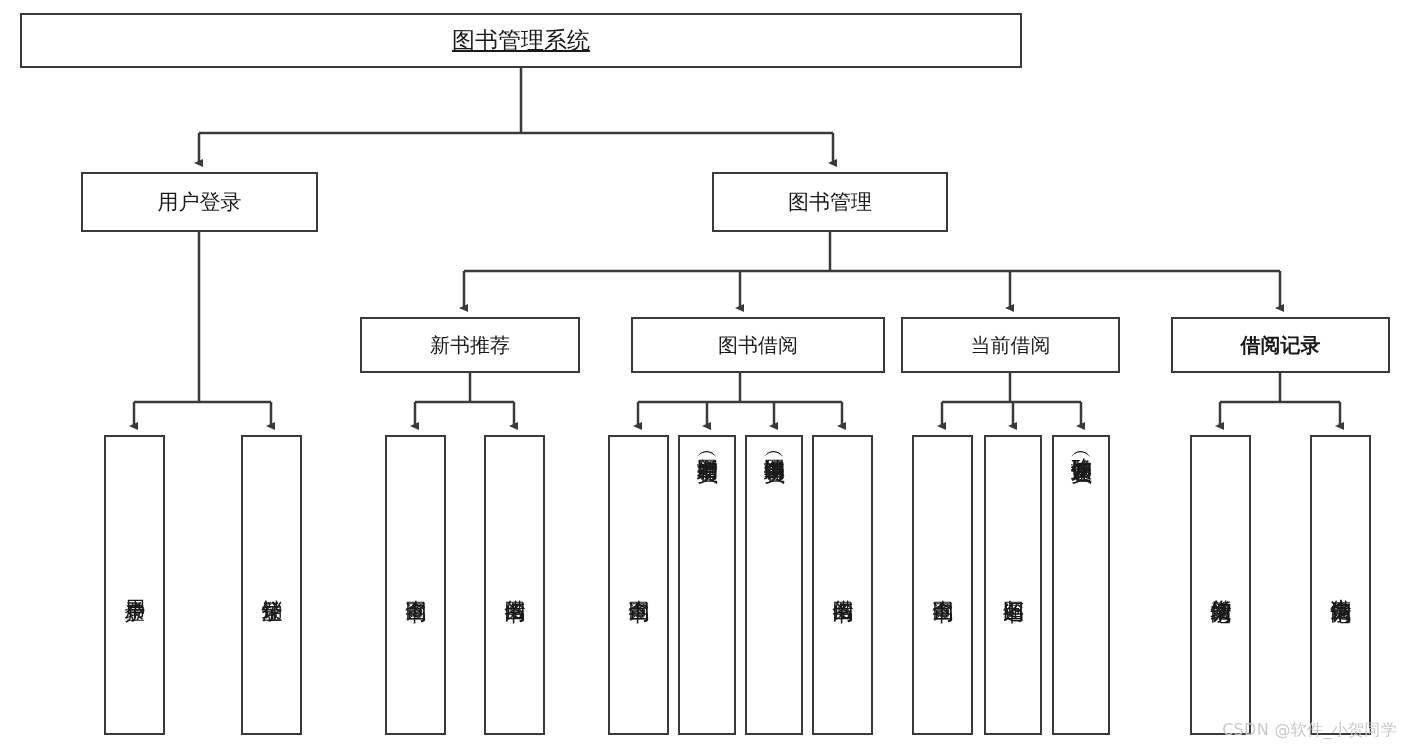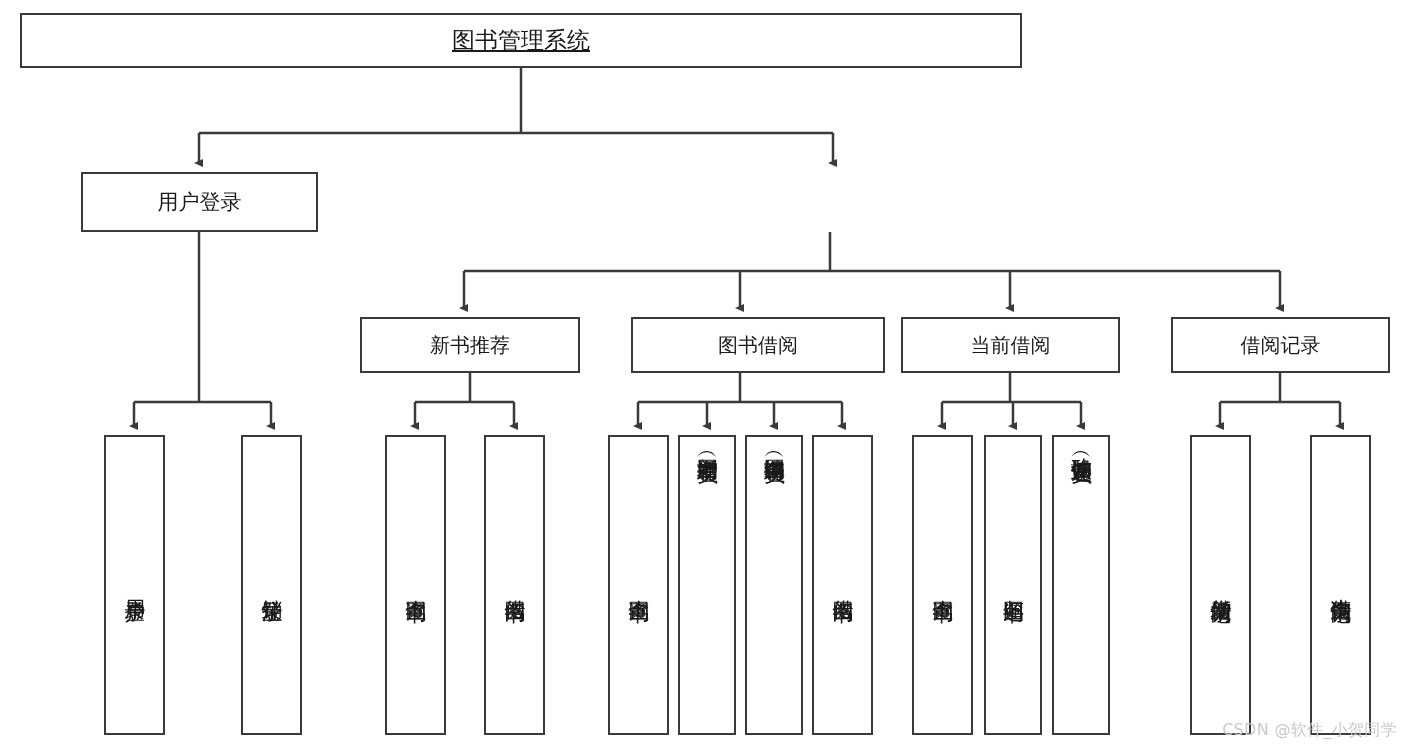--- a/index.html
+++ b/index.html
@@ -143,34 +143,37 @@
   </svg>
 
   <div class="node level0" style="left:20px; top:13px; width:1002px; height:55px;text-decoration:underline;">
     <span class="htext">图书管理系统</span>
   </div>
 
   <div class="node level1" style="left:81px; top:172px; width:237px; height:60px;">
     <span class="htext">用户登录</span>
   </div>
 
+  <div class="node level1" style="left:712px; top:172px; width:236px; height:60px;">
+    <span class="htext">图书管理</span>
+  </div>
 
   <div class="node level2" style="left:360px; top:317px; width:220px; height:56px;text-align:center;">
     <span class="htext">新书推荐</span>
   </div>
 
   <div class="node level2" style="left:631px; top:317px; width:254px; height:56px;">
     <span class="htext">图书借阅</span>
   </div>
 
   <div class="node level2" style="left:901px; top:317px; width:219px; height:56px;">
     <span class="htext">当前借阅</span>
   </div>
 
-  <div class="node level2" style="left:1171px; top:317px; width:219px; height:56px;">
+  <div class="node level2" style="left:1171px; top:317px; width:219px; height:56px;font-weight:bold;">
     <span class="htext">借阅记录</span>
   </div>
 
   <div class="node leaf" style="left:104px; top:435px; width:61px; height:300px;">
     <span class="vtext">用户登录</span>
   </div>
 
   <div class="node leaf" style="left:241px; top:435px; width:61px; height:300px;">
     <span class="vtext">注销登录</span>
   </div>

